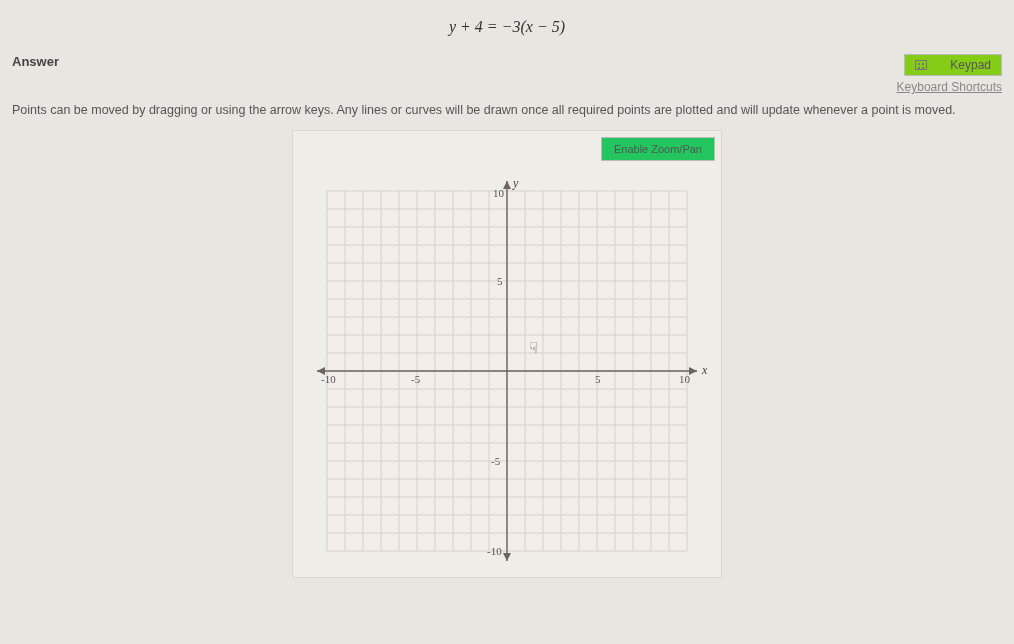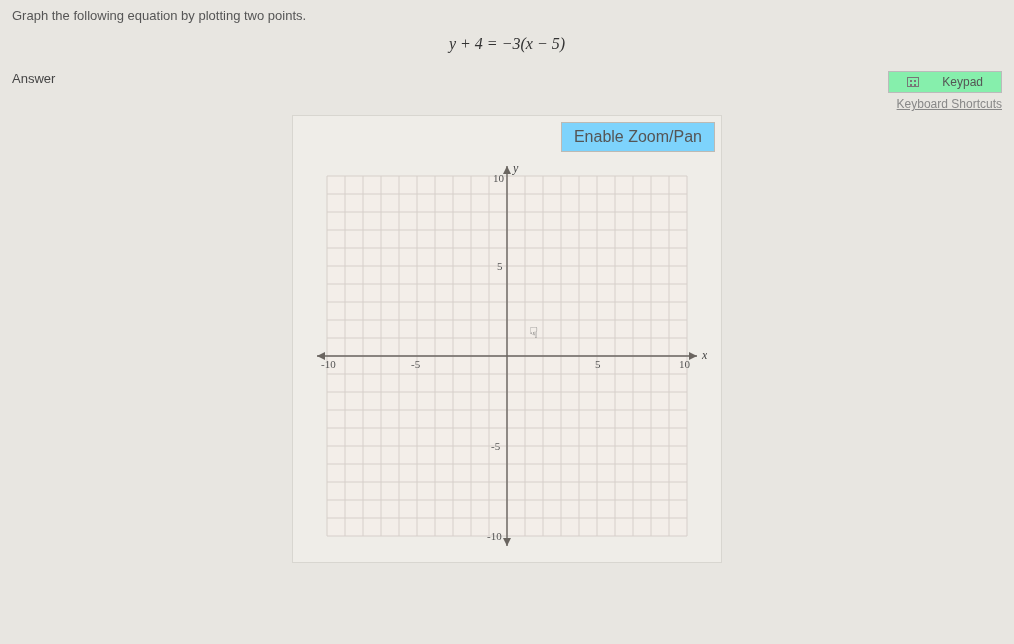--- a/index.html
+++ b/index.html
@@ -30,29 +30,29 @@
     color: #333;
     margin: 10px 0 18px 0;
   }
   .answer-header {
     display: flex;
     justify-content: space-between;
     align-items: flex-start;
     margin-bottom: 4px;
   }
   .answer-label {
-    font-weight: 400;
+    font-weight: 700;
     color: #444;
     font-size: 13px;
   }
   .right-controls { text-align: right; }
   .keypad-btn {
-    background: #86efac;
+    background: #84cc16;
     border: 1px solid #bbb;
-    padding: 3px 18px;
+    padding: 3px 10px;
     font-size: 12px;
     color: #555;
     display: inline-flex;
     align-items: center;
     gap: 23px;
     cursor: pointer;
   }
   .keypad-icon {
     display: inline-block;
     width: 12px; height: 10px;
@@ -84,24 +84,24 @@
   .graph-panel {
     position: relative;
     width: 430px;
     background: #efede8;
     border: 1px solid #d8d6d0;
     padding: 6px;
   }
   .zoom-btn {
     position: absolute;
     top: 6px; right: 6px;
-    background: #7dd3fc;
+    background: #22c55e;
     border: 1px solid #bcbab4;
     padding: 5px 12px;
-    font-size: 16px;
+    font-size: 11px;
     color: #555;
     cursor: pointer;
     z-index: 5;
   }
   .grid-wrap {
     margin-top: 34px;
     display:flex;
     justify-content:center;
   }
   svg { display:block; }
@@ -117,35 +117,35 @@
     font-style: italic;
     font-size: 12px;
     fill: #444;
   }
 </style>
 </head>
 <body>
 
 <div class="page">
 
-  <div class="question-text">Graph the following equation by plotting two points.</div>
 
   <div class="equation-row">y + 4 = −3(x − 5)</div>
 
   <div class="answer-header">
     <div class="answer-label">Answer</div>
     <div class="right-controls">
       <button class="keypad-btn">
         <span class="keypad-icon"></span>
         <span>Keypad</span>
       </button>
       <div class="kb-shortcuts">Keyboard Shortcuts</div>
     </div>
   </div>
 
+  <div class="instructions">Points can be moved by dragging or using the arrow keys. Any lines or curves will be drawn once all required points are plotted and will update whenever a point is moved.</div>
 
   <div class="graph-area">
     <div class="graph-panel">
       <button class="zoom-btn">Enable Zoom/Pan</button>
 
       <div class="grid-wrap">
         <svg width="400" height="400" viewBox="0 0 400 400">
 
           <rect x="20" y="20" width="360" height="360" fill="#f3eee9"></rect>
 

